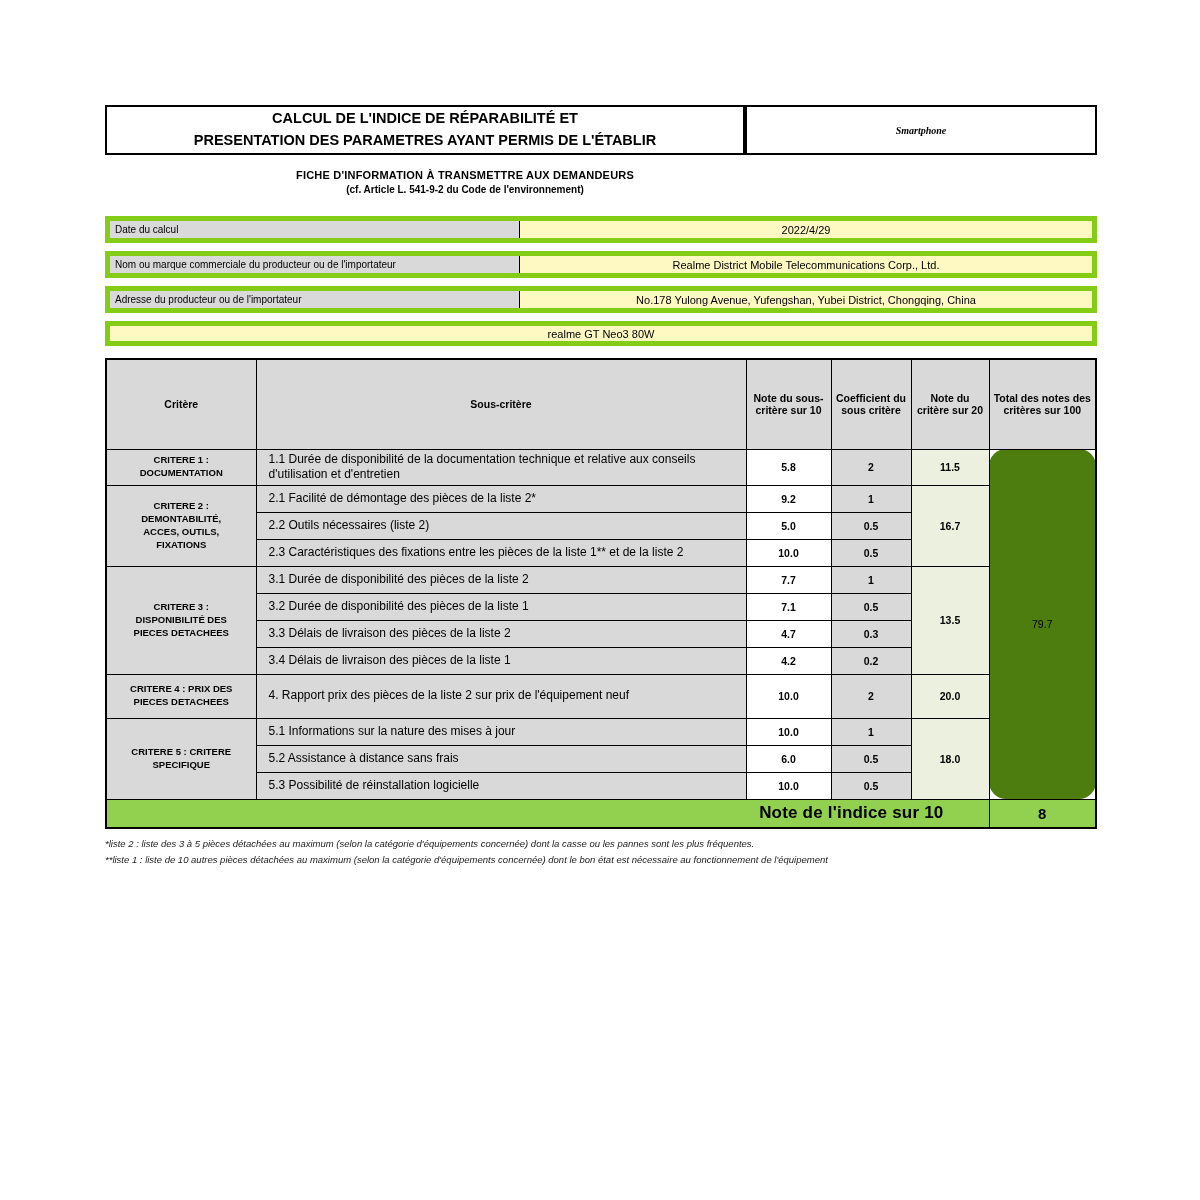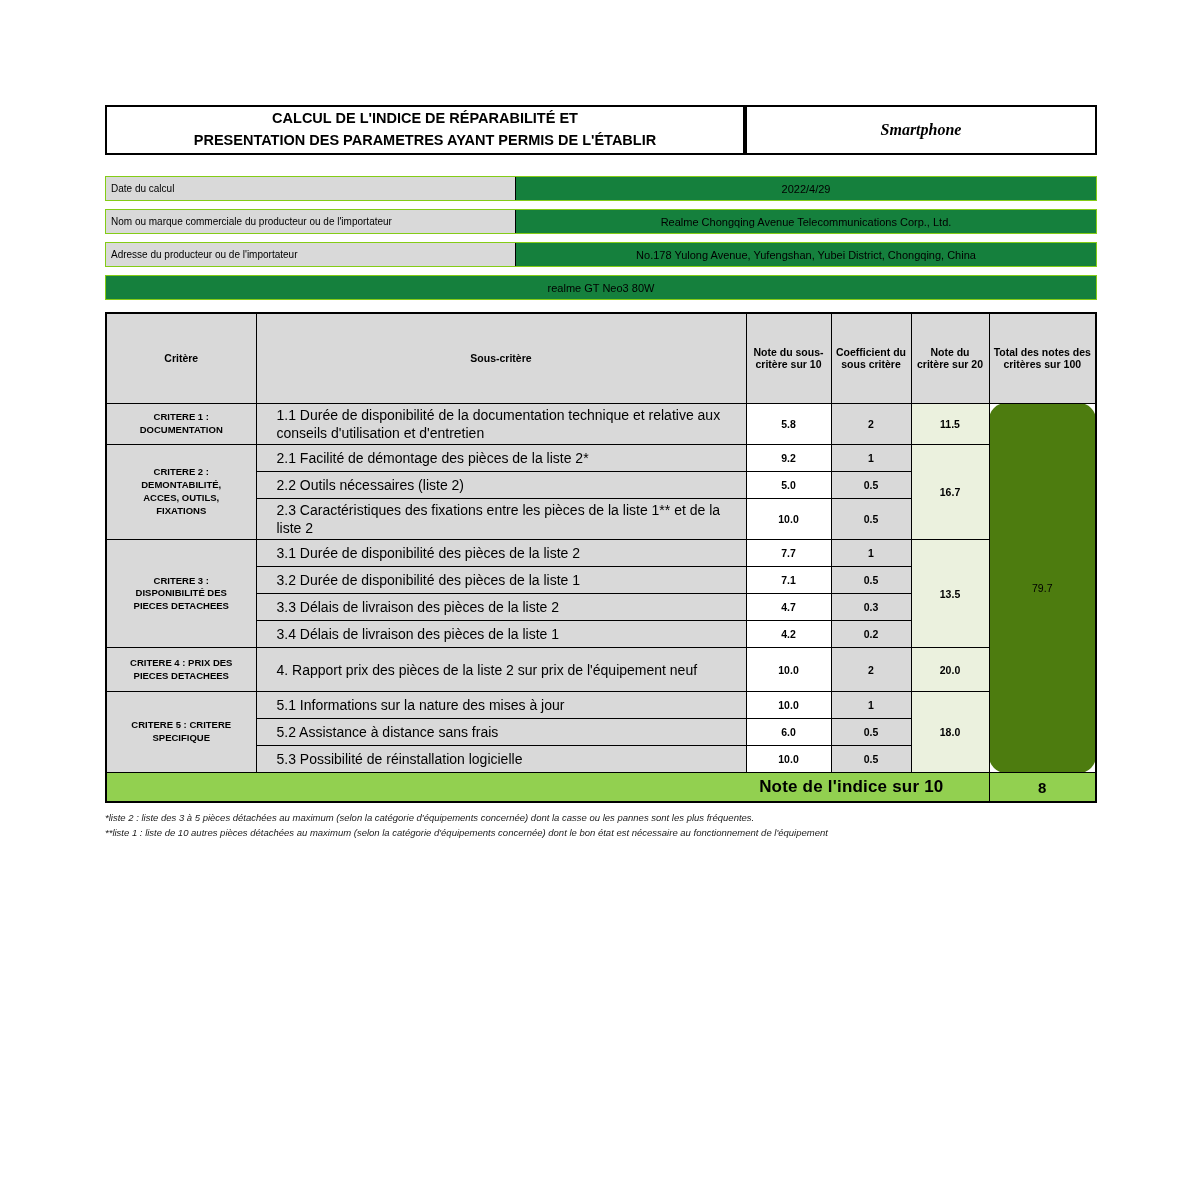--- a/index.html
+++ b/index.html
@@ -17,44 +17,44 @@
   .header-row { display: flex; gap: 0; }
   .title-box {
     width: 640px; height: 50px; border: 2px solid #000;
     display: flex; flex-direction: column; justify-content: center; align-items: center;
     text-align: center; font-weight: bold; font-size: 14.5px; line-height: 1.5;
   }
   .category-box {
     flex: 1; height: 50px; border: 2px solid #000;
     display: flex; align-items: center; justify-content: center;
     font-family: "Liberation Serif", serif;
-    font-style: italic; font-weight: bold; font-size: 16px;
+    font-style: italic; font-weight: bold; font-size: 10px;
   }
   .subtitle { margin-top: 14px; width: 720px; text-align: center; font-weight: bold; }
   .subtitle .l1 { font-size: 11px; letter-spacing: 0.2px; }
   .subtitle .l2 { font-size: 10px; margin-top: 3px; }
 
   
   .info { margin-top: 21px; }
-  .info-row { display: flex; border: 1px solid #84cc16; margin-bottom: 3px; min-height: 25px; background: #15803d; margin-top: 8px; }
+  .info-row { display: flex; border: 5px solid #84cc16; margin-bottom: 3px; min-height: 25px; background: #fef9c3; margin-top: 8px; }
   .info-label {
     width: 410px; background: #d9d9d9; border-right: 1px solid #000;
     font-size: 10px; padding: 3px 5px; display: flex; align-items: center;
   }
   .info-value { flex: 1; display: flex; align-items: center; justify-content: center; font-weight: normal; font-size: 11px; text-align: center; }
 
   
   .main-table { margin-top: 12px; border-collapse: collapse; table-layout: fixed; width: 990px; border: 2px solid #000; }
   .main-table th, .main-table td { border: 1px solid #000; vertical-align: middle; }
   .main-table thead th {
     background: #d9d9d9; font-size: 10.5px; font-weight: bold;
     height: 90px; padding: 8px 3px; text-align: center;
   }
   .crit-cell  { background: #d9d9d9; font-weight: bold; font-size: 9.5px; text-align: center; padding: 2px 18px; line-height: 1.35; }
-  .sub-cell   { background: #d9d9d9; font-size: 14px; padding: 2px 20px; text-align: left; line-height: 1.3; }
+  .sub-cell   { background: #d9d9d9; font-size: 12px; padding: 2px 12px; text-align: left; line-height: 1.3; }
   .note-cell  { background: #ffffff; font-weight: bold; font-size: 10.5px; text-align: center; }
   .coef-cell  { background: #d9d9d9; font-weight: bold; font-size: 10.5px; text-align: center; }
   .crit20-cell{ background: #ebf1de; font-weight: bold; font-size: 10.5px; text-align: center; }
   .total-cell { background: #4d7c0f; font-weight: normal; font-size: 10.5px; text-align: center; border-radius: 17px; }
   #criteria-body tr { height: 27px; }
   #criteria-body tr:nth-child(1) { height: 33px; }
   #criteria-body tr:nth-child(9) { height: 44px; }
 
   .index-row td { background: #92d050; height: 29px; }
   .index-label { font-size: 17px; font-weight: bold; text-align: right; padding-right: 45px; letter-spacing: 0.2px; }
@@ -71,29 +71,33 @@
     <div class="header-row">
       <div class="title-box">
         <div>CALCUL DE L'INDICE DE RÉPARABILITÉ ET</div>
         <div>PRESENTATION DES PARAMETRES AYANT PERMIS DE L'ÉTABLIR</div>
       </div>
       <div class="category-box">
         <span>Smartphone</span>
       </div>
     </div>
 
+    <div class="subtitle">
+      <div class="l1">FICHE D'INFORMATION À TRANSMETTRE AUX DEMANDEURS</div>
+      <div class="l2">(cf. Article L. 541-9-2 du Code de l'environnement)</div>
+    </div>
 
     <div class="info">
       <div class="info-row">
         <div class="info-label">Date du calcul</div>
         <div class="info-value">2022/4/29</div>
       </div>
       <div class="info-row">
         <div class="info-label">Nom ou marque commerciale du producteur ou de l'importateur</div>
-        <div class="info-value">Realme Chongqing Avenue Telecommunications Corp., Ltd.</div>
+        <div class="info-value">Realme District Mobile Telecommunications Corp., Ltd.</div>
       </div>
       <div class="info-row">
         <div class="info-label">Adresse du producteur ou de l'importateur</div>
         <div class="info-value">No.178 Yulong Avenue, Yufengshan, Yubei District, Chongqing, China</div>
       </div>
       <div class="info-row">
         <div class="info-value">realme GT Neo3 80W</div>
       </div>
     </div>
 

